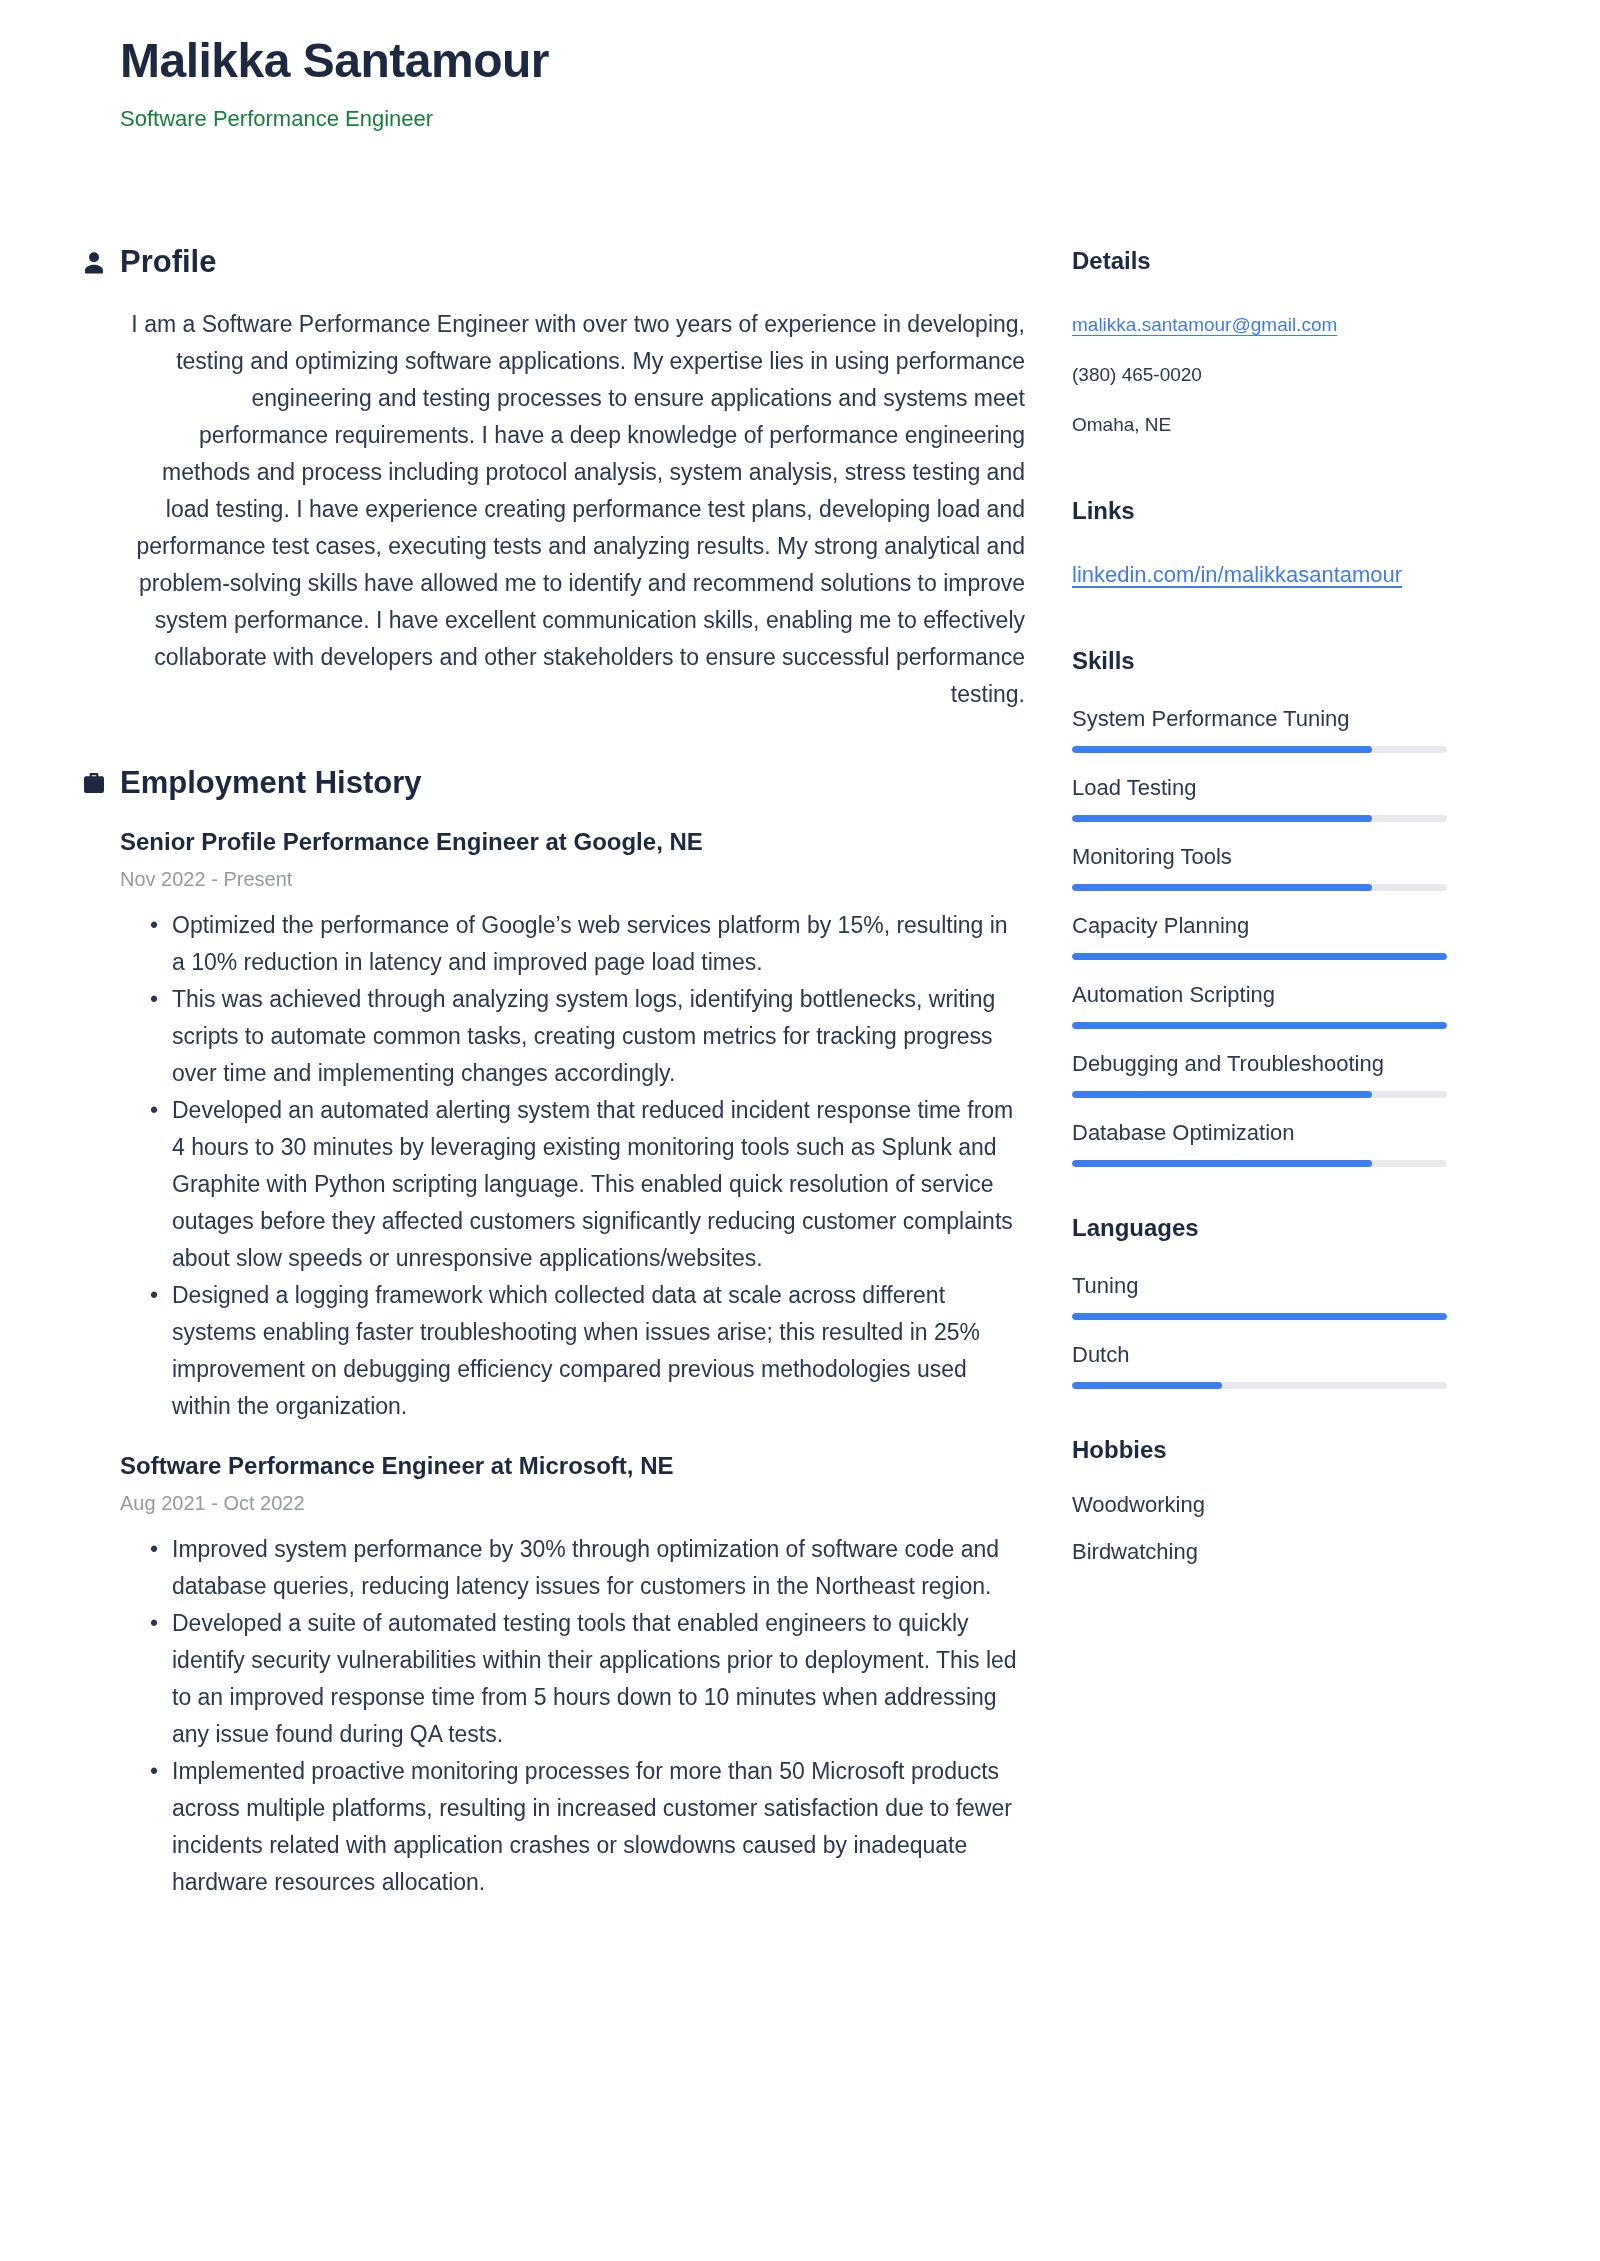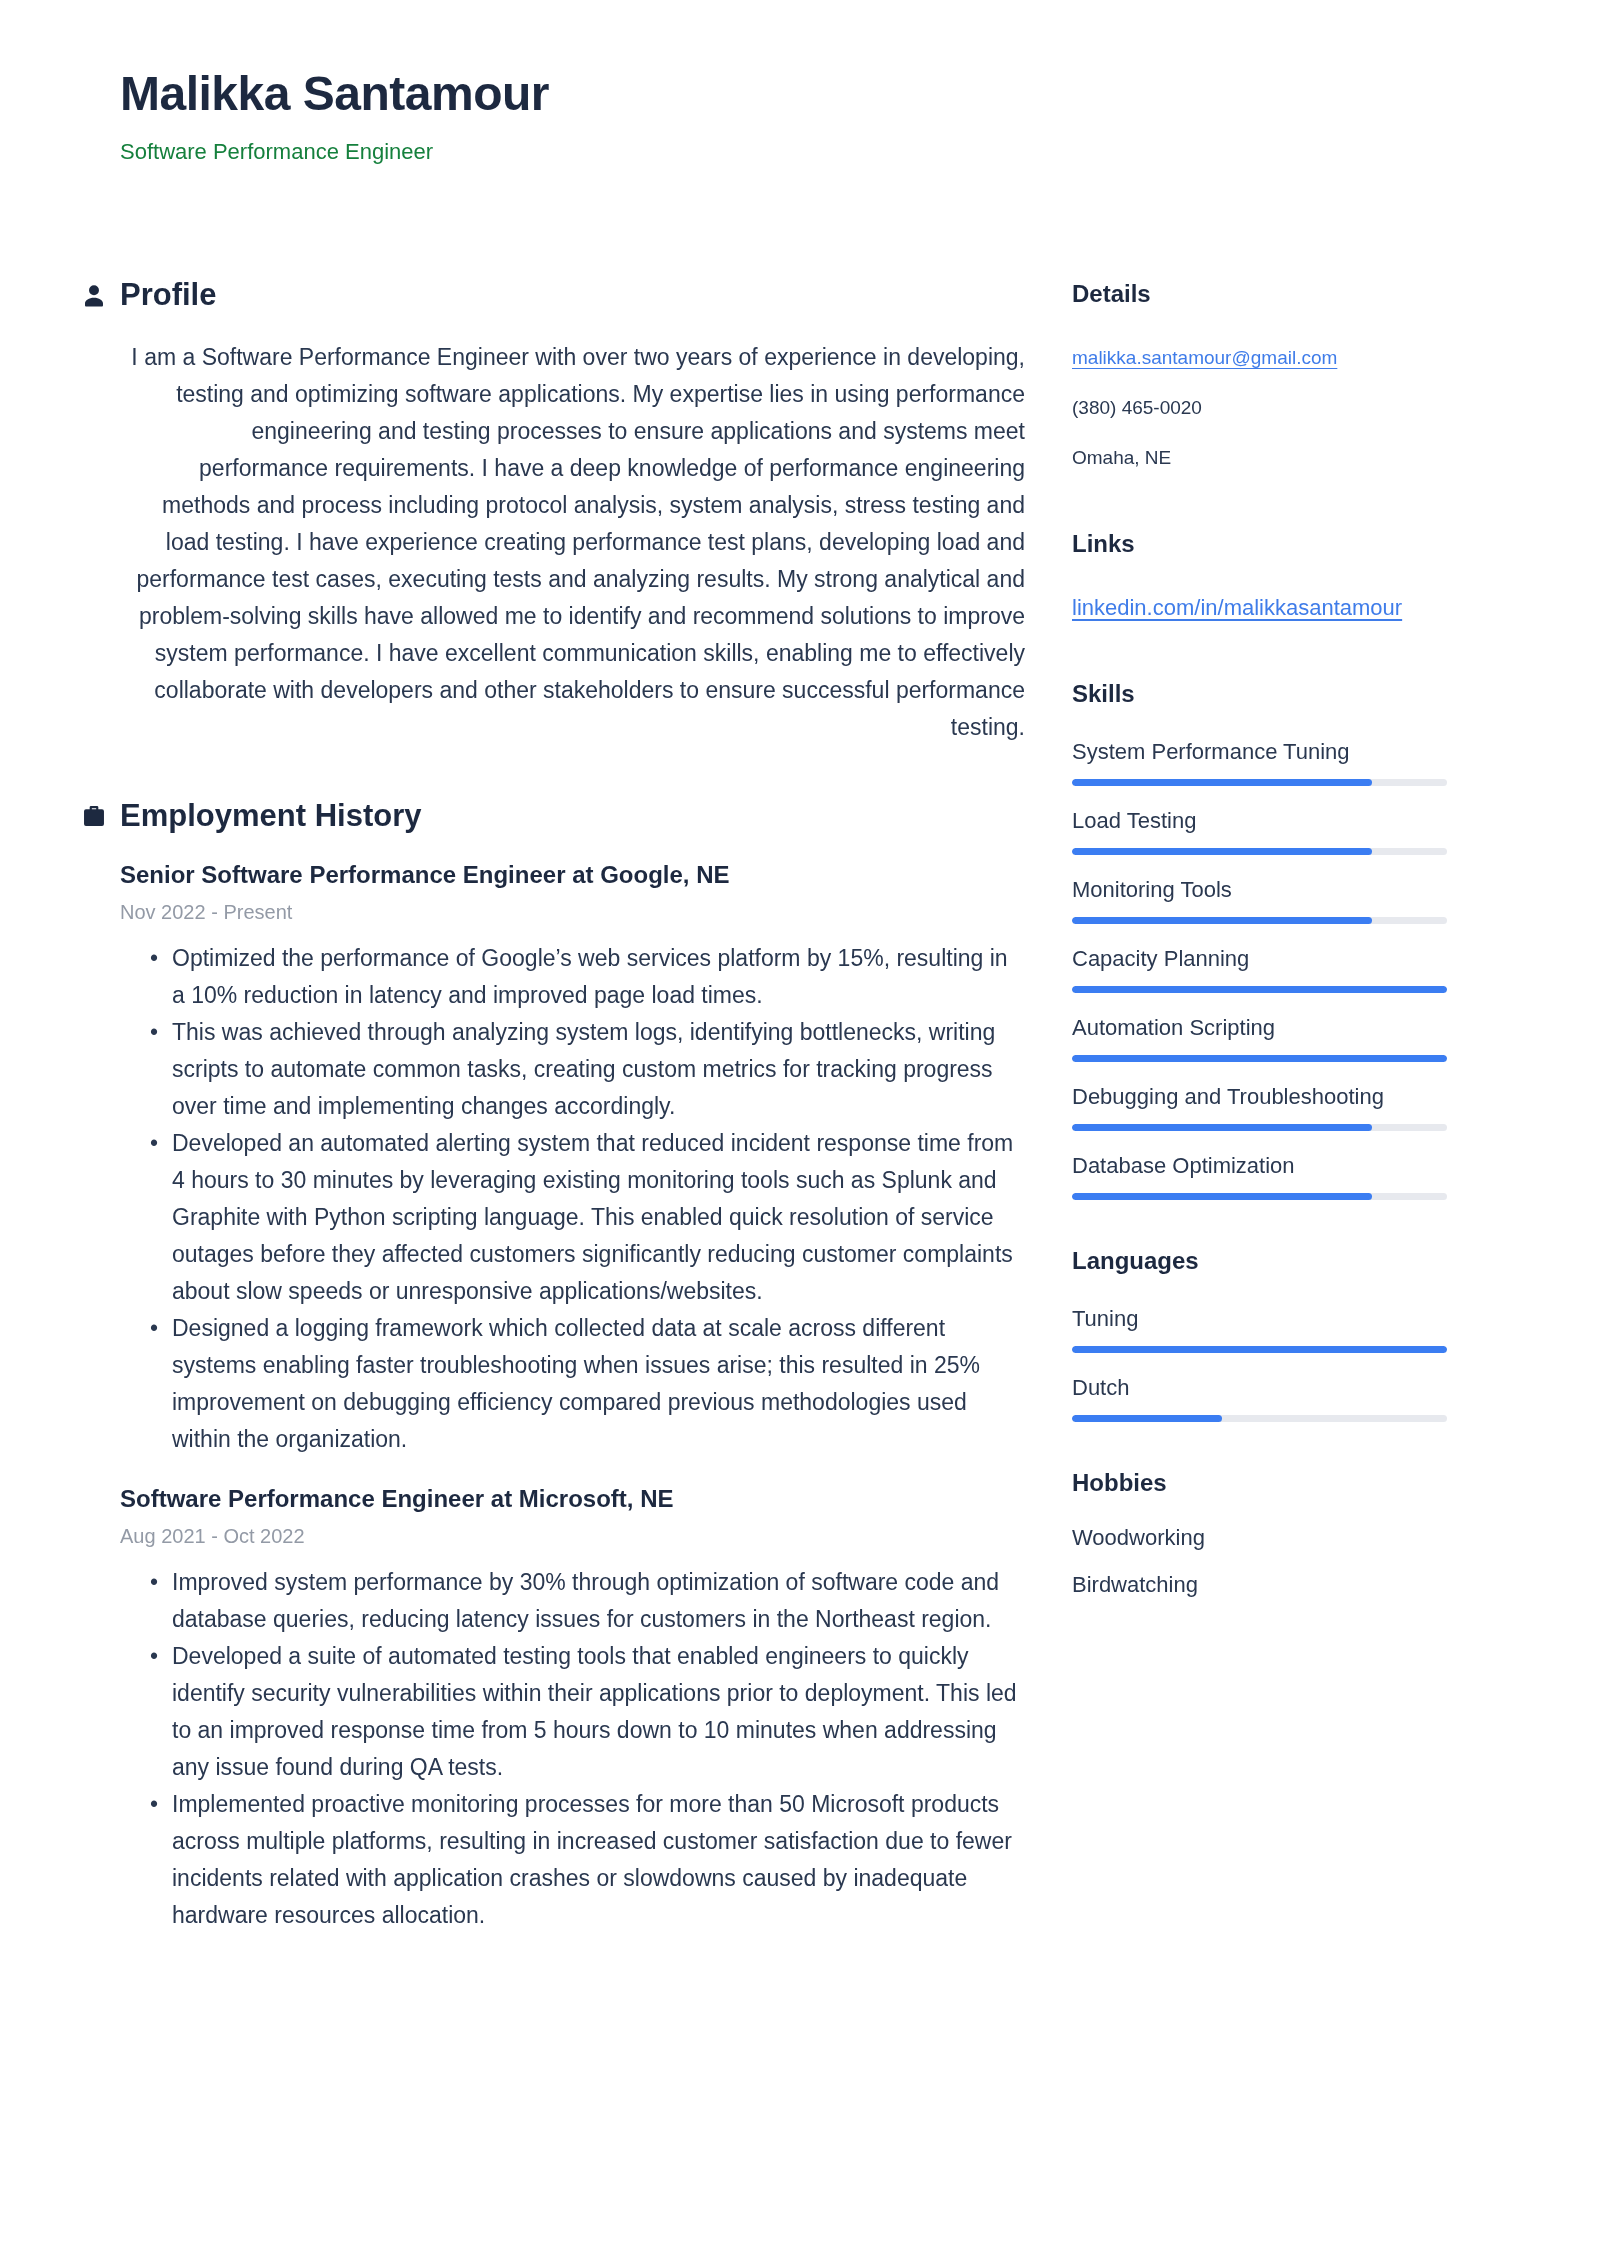--- a/index.html
+++ b/index.html
@@ -2,21 +2,21 @@
 <html style="--accent: #3b7df2; --link: #3f7ce9; --heading: #1d2940; --body: #2a3850; --muted: #939aa6; --track: #e7e9ee;"><head>
 <meta charset="utf-8">
 <style>
   * { margin:0; padding:0; box-sizing:border-box; }
   html,body { background:#ffffff; }
   body {
     width:1600px; height:2261px; overflow:hidden;
     font-family:"Liberation Sans", sans-serif;
     color:var(--body, #2a3850);
   }
-  .page { padding:65px 135px 0 120px; }
+  .page { padding:32px 135px 0 120px; }
 
   
   .name { font-size:48px; font-weight:bold; line-height:1.2; color:var(--heading,#1d2940); letter-spacing:-0.5px; }
   .subtitle { font-size:22px; margin-top:16px; color:#15803d; }
 
   
   .columns { display:grid; grid-template-columns:905px 375px; column-gap:47px; margin-top:112px; }
 
   
   .section-head { display:flex; align-items:center; gap:13px; margin-left:-39px; color:var(--heading,#1d2940); }
@@ -85,21 +85,21 @@
             <svg viewBox="0 0 24 24">
                 <path d="M9.2 2.8h5.6a1.2 1.2 0 0 1 1.2 1.2v1.8h3.4A1.8 1.8 0 0 1 21.2 7.6v11.8a1.8 1.8 0 0 1-1.8 1.8H4.6a1.8 1.8 0 0 1-1.8-1.8V7.6a1.8 1.8 0 0 1 1.8-1.8H8V4a1.2 1.2 0 0 1 1.2-1.2zm.8 3h4V4.8h-4z"></path>
               </svg>
           </span>
           <h2>Employment History</h2>
         </div>
 
         <div class="jobs">
 
             <article class="job">
-              <h3>Senior Software Performance Engineer at Google, NE</h3>
+              <h3>Senior Profile Performance Engineer at Google, NE</h3>
               <div class="dates">Nov 2022 - Present</div>
               <ul>
 
                   <li>Optimized the performance of Google’s web services platform by 15%, resulting in a 10% reduction in latency and improved page load times.</li>
 
                   <li>This was achieved through analyzing system logs, identifying bottlenecks, writing scripts to automate common tasks, creating custom metrics for tracking progress over time and implementing changes accordingly.</li>
 
                   <li>Developed an automated alerting system that reduced incident response time from 4 hours to 30 minutes by leveraging existing monitoring tools such as Splunk and Graphite with Python scripting language. This enabled quick resolution of service outages before they affected customers significantly reducing customer complaints about slow speeds or unresponsive applications/websites.</li>
 
                   <li>Designed a logging framework which collected data at scale across different systems enabling faster troubleshooting when issues arise; this resulted in 25% improvement on debugging efficiency compared previous methodologies used within the organization.</li>

